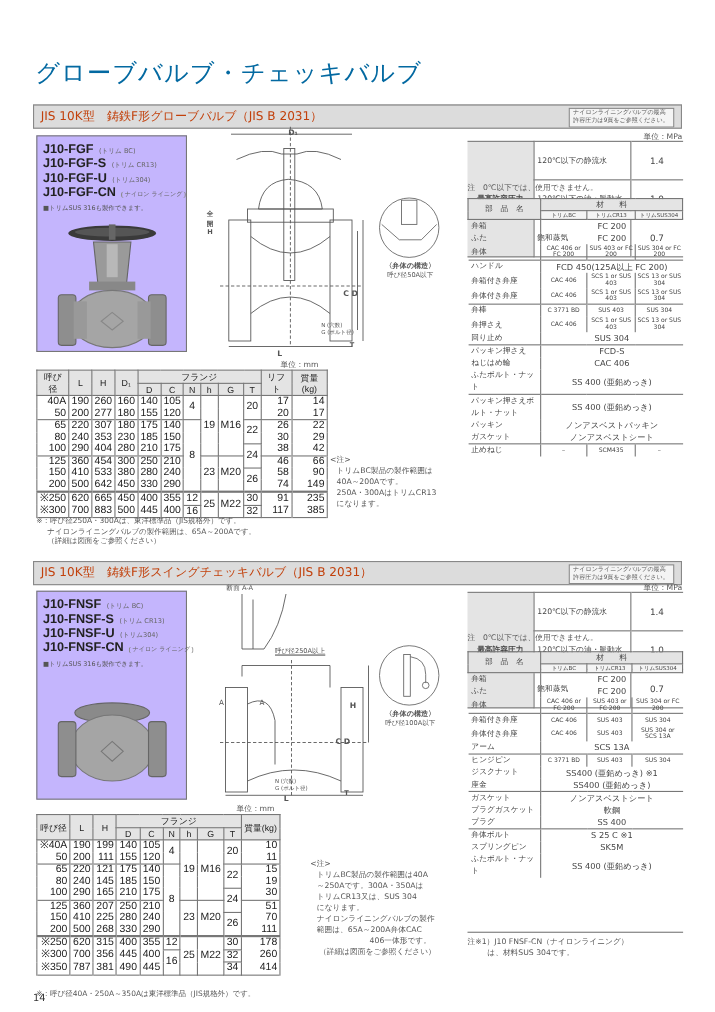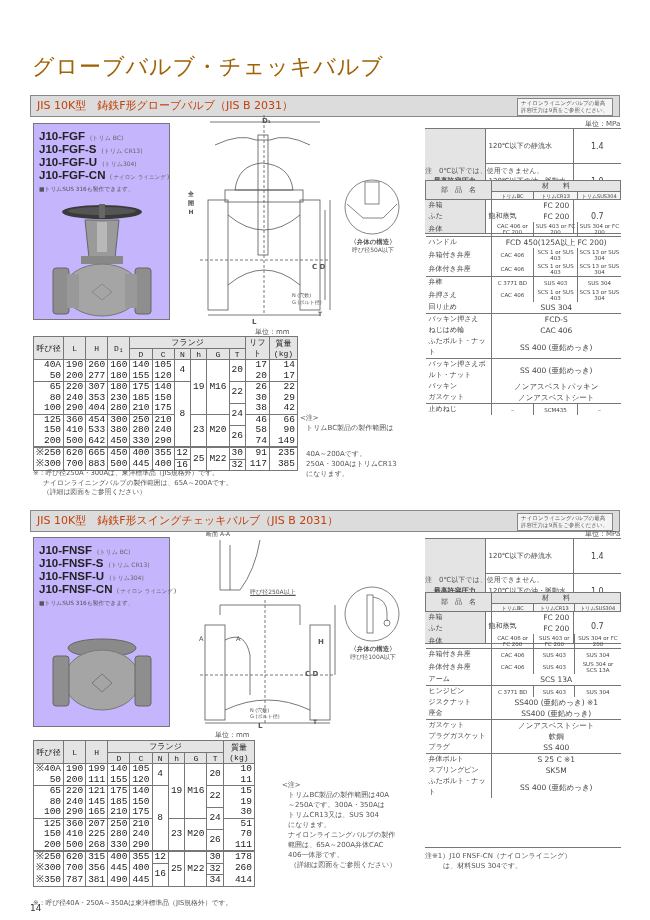--- a/index.html
+++ b/index.html
@@ -1,31 +1,31 @@
 <!DOCTYPE html>
 <html><head>
 <meta charset="utf-8">
 <style>
   * { box-sizing: border-box; margin: 0; padding: 0; }
   body { width: 650px; height: 920px; background: #fff; font-family: "DejaVu Sans", sans-serif; color: #222; position: relative; overflow: hidden; }
-  .page-title { position: absolute; left: 32px; top: 52px; font-size: 22px; letter-spacing: 1px; color: #a16207; }
+  .page-title { position: absolute; left: 32px; top: 52px; font-size: 22px; letter-spacing: 1px; color: #0369a1; }
   .title-rule { position: absolute; left: 30px; top: 96px; width: 588px; height: 5px; background: #b5b5b5; }
   .sec-bar { position: absolute; left: 30px; width: 590px; height: 22px; background: #dcdcdc; border: 1px solid #888; }
   .sec-bar .label { position: absolute; left: 6px; top: 2px; font-size: 11px; color: #c2410c; }
   .sec-bar .note { position: absolute; right: 6px; top: 2px; border: 1px solid #888; background: #f4f4f4; font-size: 5.5px; line-height: 7px; padding: 1px 3px; color: #555; width: 96px; }
   .model-box { position: absolute; left: 33px; width: 137px; border: 1px solid #777; background: #c4b5fd; }
   .model-box .models { padding: 6px 6px 0 5px; }
   .model { display: flex; align-items: baseline; white-space: nowrap; height: 13px; }
   .model .code { font-family: "Liberation Sans", sans-serif; font-weight: bold; font-size: 11.5px; }
   .model .trim { font-size: 6px; color: #666; margin-left: 5px; }
   .model .trim.paren { border-left: 1px solid #888; border-right: 1px solid #888; border-radius: 3px; padding: 0 2px; line-height: 6px; font-size: 5.5px; }
   .model-box .trim-note { font-size: 5.8px; color: #555; margin-top: 3px; }
   .photo { margin: 6px auto 0; position: relative; }
   .unit { position: absolute; font-size: 7px; color: #555; }
-  table.dims { position: absolute; left: 33px; border-collapse: collapse; font-family: Liberation Mono, monospace; font-size: 9.5px; }
+  table.dims { position: absolute; left: 33px; border-collapse: collapse; font-family: Liberation Sans, sans-serif; font-size: 9.5px; }
   table.dims th { background: #e4e4e4; font-weight: normal; font-size: 8px; border: 1px solid #777; padding: 0 2px; height: 11px; }
   table.dims td { border-left: 1px solid #777; border-right: 1px solid #777; padding: 0 2px; text-align: right; line-height: 10.5px; vertical-align: top; }
   table.dims td.center { text-align: center; vertical-align: middle; border: 1px solid #777; }
   table.dims tr.grp-start td { border-top: 1px solid #777; }
   table.dims tr.grp-double td { border-top: 2px solid #777; }
   table.dims tbody { border-bottom: 1px solid #777; }
   .footnote { position: absolute; font-size: 6.8px; color: #555; line-height: 9.5px; }
   .notes-box { position: absolute; font-size: 7px; color: #555; line-height: 10px; }
   table.press { position: absolute; left: 425px; width: 196px; border-collapse: collapse; font-size: 7px; }
   table.press td { border-top: 1px solid #777; border-bottom: 1px solid #777; height: 10.5px; padding: 12px 3px; color: #444; }
@@ -271,21 +271,21 @@
   </tbody>
 </table>
 <div class="footnote" style="left:33px; top:469px;">
   <div>※：呼び径250A・300Aは、東洋標準品（JIS規格外）です。</div>
   <div style="padding-left:10px;">ナイロンライニングバルブの製作範囲は、65A～200Aです。</div>
   <div style="padding-left:10px;">（詳細は図面をご参照ください）</div>
 </div>
 <div class="notes-box" style="left:300px; top:413px;">
   <div>&lt;注&gt;</div>
   <div style="padding-left:6px;">トリムBC製品の製作範囲は</div>
-  <div style="padding-left:6px;margin-top:16px;">40A～200Aです。</div>
+  <div style="padding-left:6px;">40A～200Aです。</div>
   <div style="padding-left:6px;">250A・300AはトリムCR13</div>
   <div style="padding-left:6px;">になります。</div>
 </div>
 
 <div class="unit" style="left:585px; top:119px;">単位：MPa</div>
 <table class="press" style="top:128px;">
   <tbody>
       <tr>
     <td class="head" rowspan="3">最高許容圧力</td>
     <td>120℃以下の静流水</td>
@@ -593,21 +593,21 @@
 </table>
 <div class="footnote" style="left:33px; top:883px;margin-top:16px;">※：呼び径40A・250A～350Aは東洋標準品（JIS規格外）です。</div>
 <div class="notes-box" style="left:282px; top:780px;">
   <div>&lt;注&gt;</div>
   <div style="padding-left:6px;">トリムBC製品の製作範囲は40A</div>
   <div style="padding-left:6px;">～250Aです。300A・350Aは</div>
   <div style="padding-left:6px;">トリムCR13又は、SUS 304</div>
   <div style="padding-left:6px;">になります。</div>
   <div style="padding-left:6px;">ナイロンライニングバルブの製作</div>
   <div style="padding-left:6px;">範囲は、65A～200A弁体CAC</div>
-  <div style="padding-left:6px;">406一体形です。</div>
+  <div style="padding-left:6px;margin-left:48px;">406一体形です。</div>
   <div style="padding-left:8px;">（詳細は図面をご参照ください）</div>
 </div>
 
 <div class="unit" style="left:585px; top:529px;">単位：MPa</div>
 <table class="press" style="top:538px;">
   <tbody>
       <tr>
     <td class="head" rowspan="3">最高許容圧力</td>
     <td>120℃以下の静流水</td>
         <td class="val">1.4</td>

